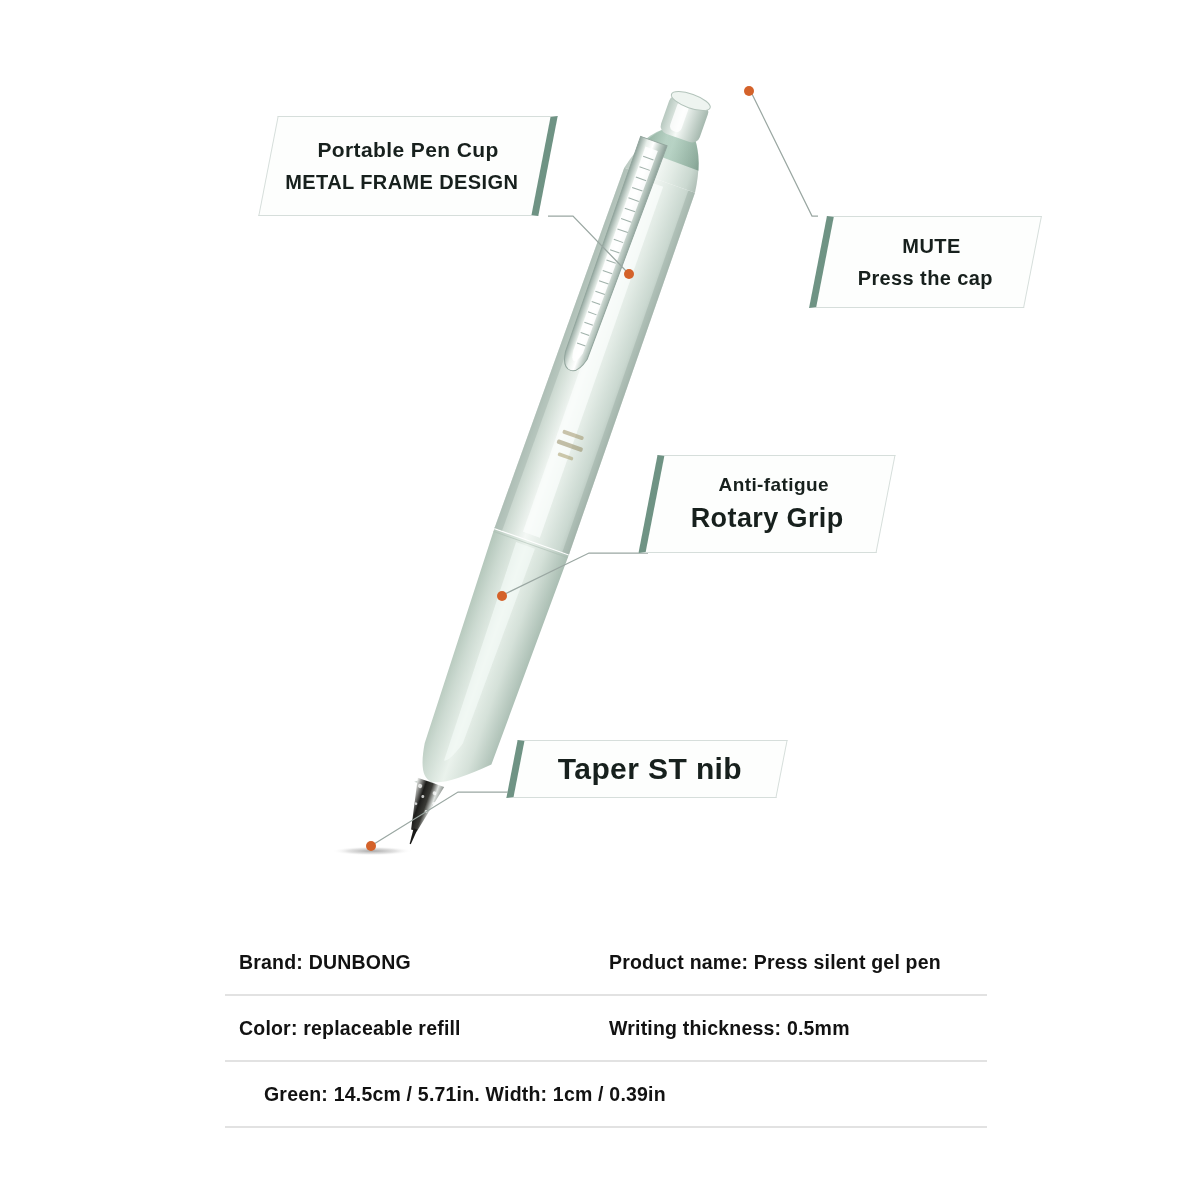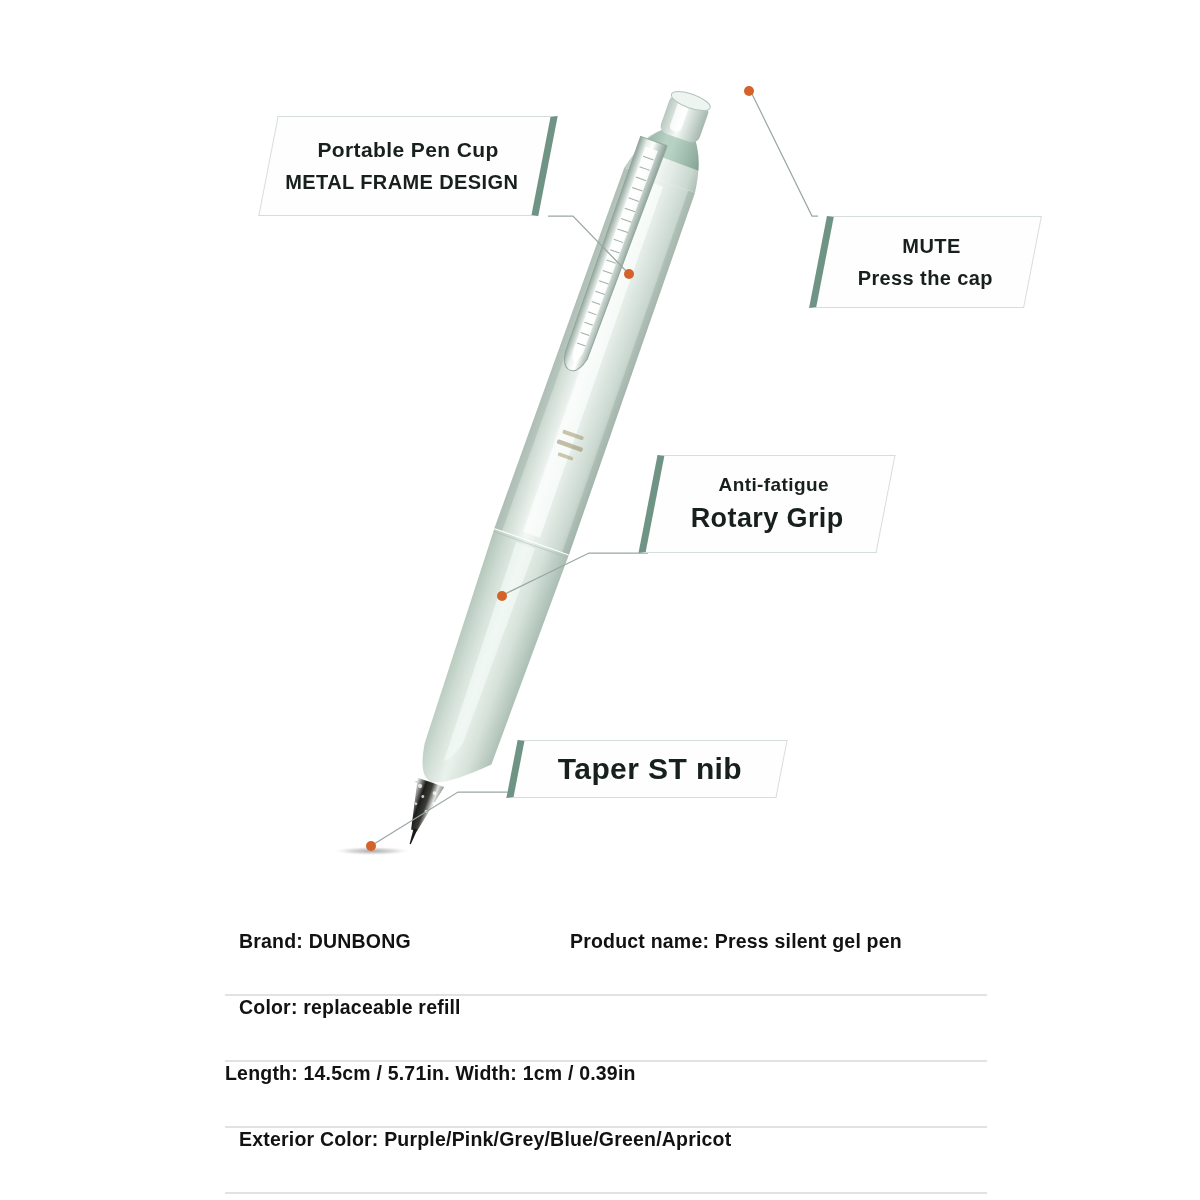--- a/index.html
+++ b/index.html
@@ -66,34 +66,35 @@
 
   
   #spec-table {
     position: absolute;
     left: 225px;
     top: 930px;
     width: 762px;
   }
   .spec-row {
     display: flex;
+    align-items: center;
     height: 64px;
     border-bottom: 2px solid #e2e2e2;
   }
   .spec-row:last-child { border-bottom: 2px solid #e2e2e2; }
   .spec-cell {
     color: #121212;
     font-weight: 700;
     font-size: 19.5px;
     letter-spacing: .2px;
     white-space: nowrap;
     font-family: "Liberation Sans", sans-serif;
   }
   .spec-row .c1 { width: 345px; padding-left: 14px; box-sizing: border-box; }
-  .spec-row .c2 { flex: 1; }
+  .spec-row .c2 { flex: 1; margin-left: 39px; }
   .spec-row.full .c1 { width: auto; }
 </style>
 </head>
 <body>
 
 <div id="page">
 
   <div id="pen-stage">
     <svg id="pen-svg" viewBox="0 0 1200 900" xmlns="http://www.w3.org/2000/svg">
       <defs>
@@ -258,25 +259,23 @@
 
   <div id="spec-table">
 
     <div class="spec-row">
       <div class="spec-cell c1">Brand: DUNBONG</div>
       <div class="spec-cell c2">Product name: Press silent gel pen</div>
     </div>
 
     <div class="spec-row">
       <div class="spec-cell c1">Color: replaceable refill</div>
+      <div class="spec-cell c2">Writing thickness: 0.5mm</div>
     </div>
 
     <div class="spec-row">
-      <div class="spec-cell c2">Length: 14.5cm / 5.71in. Width: 1cm / 0.39in</div>
-    </div>
-
-    <div class="spec-row full">
-      <div class="spec-cell c1">Exterior Color: Purple/Pink/Grey/Blue/Green/Apricot</div>
-    </div>
+      <div class="spec-cell c2">Green: 14.5cm / 5.71in. Width: 1cm / 0.39in</div>
+    </div>
+
 
   </div>
 
 </div>
 
 </body></html>

